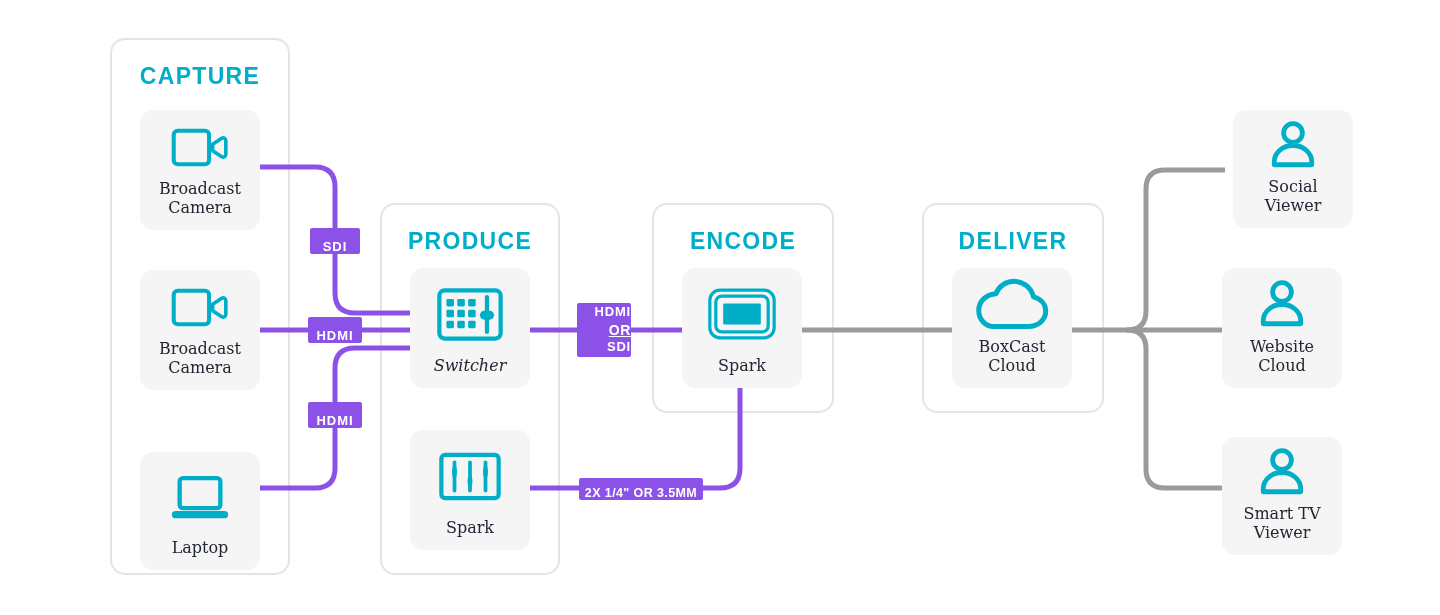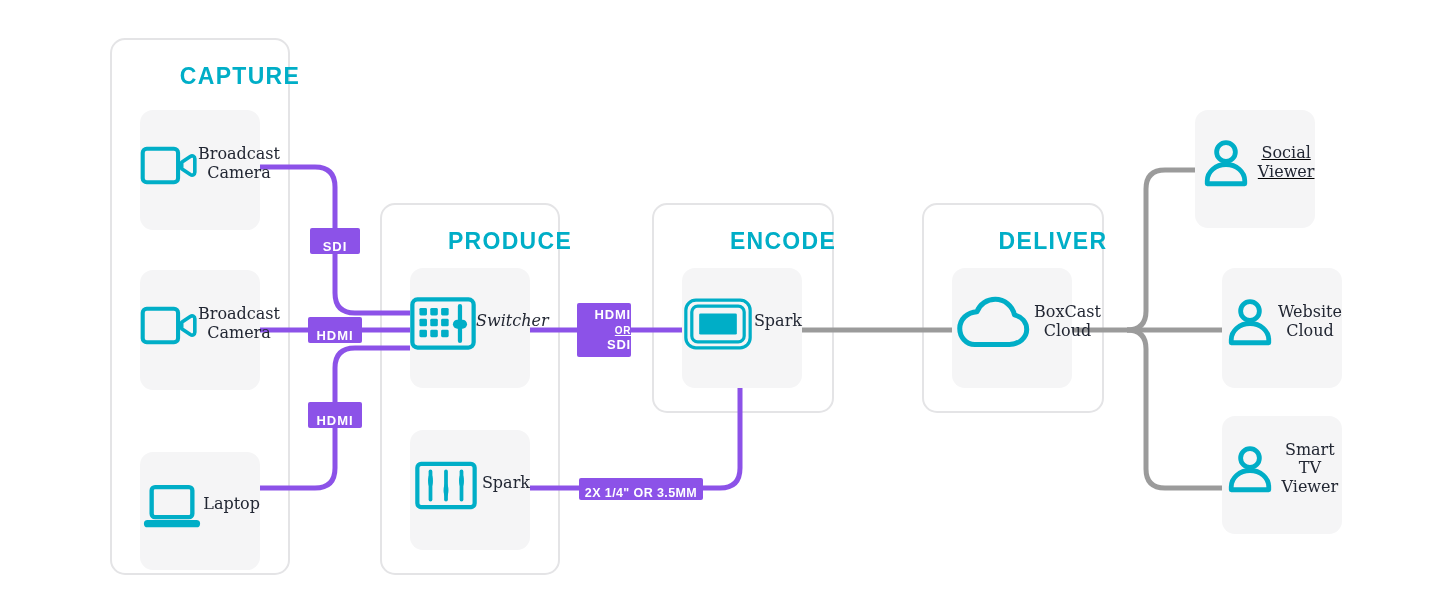--- a/index.html
+++ b/index.html
@@ -7,48 +7,48 @@
     position:relative; width:1440px; height:615px; overflow:hidden;
     font-family:"Liberation Sans", sans-serif;
   }
   .section {
     position:absolute; box-sizing:border-box; background:#ffffff;
     border:2px solid var(--section-border,#e3e3e5); border-radius:15px; z-index:0;
   }
   .section-title {
     position:absolute; left:0; top:23px; width:100%; text-align:center;
     font-weight:bold; font-size:23px; letter-spacing:1.3px;
-    color:var(--teal,#00aec7); z-index:1;padding-left:40px;
+    color:var(--teal,#00aec7); z-index:1;
   }
   svg.connections { position:absolute; left:0; top:0; z-index:1; }
   svg.connections path { fill:none; stroke-width:5px; }
   .c-purple { stroke:var(--purple,#8c52e8); }
   .c-gray   { stroke:var(--gray-line,#9b9b9b); }
   .card {
     position:absolute; width:120px; box-sizing:border-box; z-index:2;
     background:var(--card-bg,#f5f5f6); border-radius:13px;
-    display:flex; align-items:center; justify-content:flex-start;
+    display:flex; flex-direction:column; align-items:center; justify-content:flex-end;
     padding-bottom:13px;
   }
   .icon-wrap {
     flex:1 1 auto; width:100%; display:flex; align-items:center; justify-content:center;
     color:var(--teal,#00aec7); padding-top:4px;
   }
   .node-label {
     font-family:"DejaVu Serif", serif; font-size:16px; line-height:1.15;
     color:var(--label-text,#222733); text-align:center; max-width:88px;
   }
   .badge {
     position:absolute; z-index:3; box-sizing:border-box;
     background:var(--purple,#8c52e8); color:#ffffff; border-radius:2px;
     display:flex; align-items:flex-end; justify-content:center;
     font-weight:bold; font-size:13px; letter-spacing:1px; white-space:nowrap;
   }
   .badge.multi { flex-direction:column; line-height:1.3; letter-spacing:0.8px; }
-  .badge .or-line { font-size:10px; font-weight:600; letter-spacing:0.6px;text-decoration:underline; }
+  .badge .or-line { font-size:14px; font-weight:600; letter-spacing:0.6px;text-decoration:underline; }
   .badge.long { font-size:12.5px; letter-spacing:0.4px; }
 </style>
 </head>
 <body>
 
 <div class="section" style="left:110px; top:38px; width:180px; height:537px;">
   <div class="section-title">CAPTURE</div>
 </div>
 <div class="section" style="left:380px; top:203px; width:180px; height:372px;">
   <div class="section-title">PRODUCE</div>
@@ -155,41 +155,41 @@
 
 <div class="card" style="left:952px; top:268px; height:120px;">
   <div class="icon-wrap">
     <svg width="82" height="57" viewBox="0 0 90 62" fill="none">
       <path d="M25 54 H63 C73.5 54 82 46.5 82 37.5 C82 29.5 76.5 23.5 68.5 21.5 C66.5 11.5 57.5 4.5 47.5 4.5 C38.5 4.5 30.5 9.8 27.5 18 C16.5 18.5 8.5 26.5 8.5 36.5 C8.5 46 15.5 54 25 54 Z" stroke="currentColor" stroke-width="5.5" stroke-linejoin="round"></path>
     </svg>
   </div>
   <div class="node-label">BoxCast Cloud</div>
 </div>
 
-<div class="card" style="left:1195px; top:110px; height:118px;text-decoration:underline;">
+<div class="card" style="left:1233px; top:110px; height:118px;">
   <div class="icon-wrap">
     <svg width="50" height="50" viewBox="0 0 52 52" fill="none">
       <circle cx="26" cy="12.5" r="9.75" stroke="currentColor" stroke-width="5"></circle>
       <path d="M6.5 45.5 V42.5 A19.5 17 0 0 1 45.5 42.5 V45.5 Z" stroke="currentColor" stroke-width="5" stroke-linejoin="round"></path>
     </svg>
   </div>
   <div class="node-label">Social Viewer</div>
 </div>
 
 <div class="card" style="left:1222px; top:268px; height:120px;">
   <div class="icon-wrap">
     <svg width="50" height="50" viewBox="0 0 52 52" fill="none">
       <circle cx="26" cy="12.5" r="9.75" stroke="currentColor" stroke-width="5"></circle>
       <path d="M6.5 45.5 V42.5 A19.5 17 0 0 1 45.5 42.5 V45.5 Z" stroke="currentColor" stroke-width="5" stroke-linejoin="round"></path>
     </svg>
   </div>
   <div class="node-label">Website Cloud</div>
 </div>
 
-<div class="card" style="left:1222px; top:416px; height:118px;">
+<div class="card" style="left:1222px; top:437px; height:118px;">
   <div class="icon-wrap">
     <svg width="50" height="50" viewBox="0 0 52 52" fill="none">
       <circle cx="26" cy="12.5" r="9.75" stroke="currentColor" stroke-width="5"></circle>
       <path d="M6.5 45.5 V42.5 A19.5 17 0 0 1 45.5 42.5 V45.5 Z" stroke="currentColor" stroke-width="5" stroke-linejoin="round"></path>
     </svg>
   </div>
   <div class="node-label">Smart TV Viewer</div>
 </div>
 
 <div class="badge" style="left:310px; top:228px; width:50px; height:26px;">

